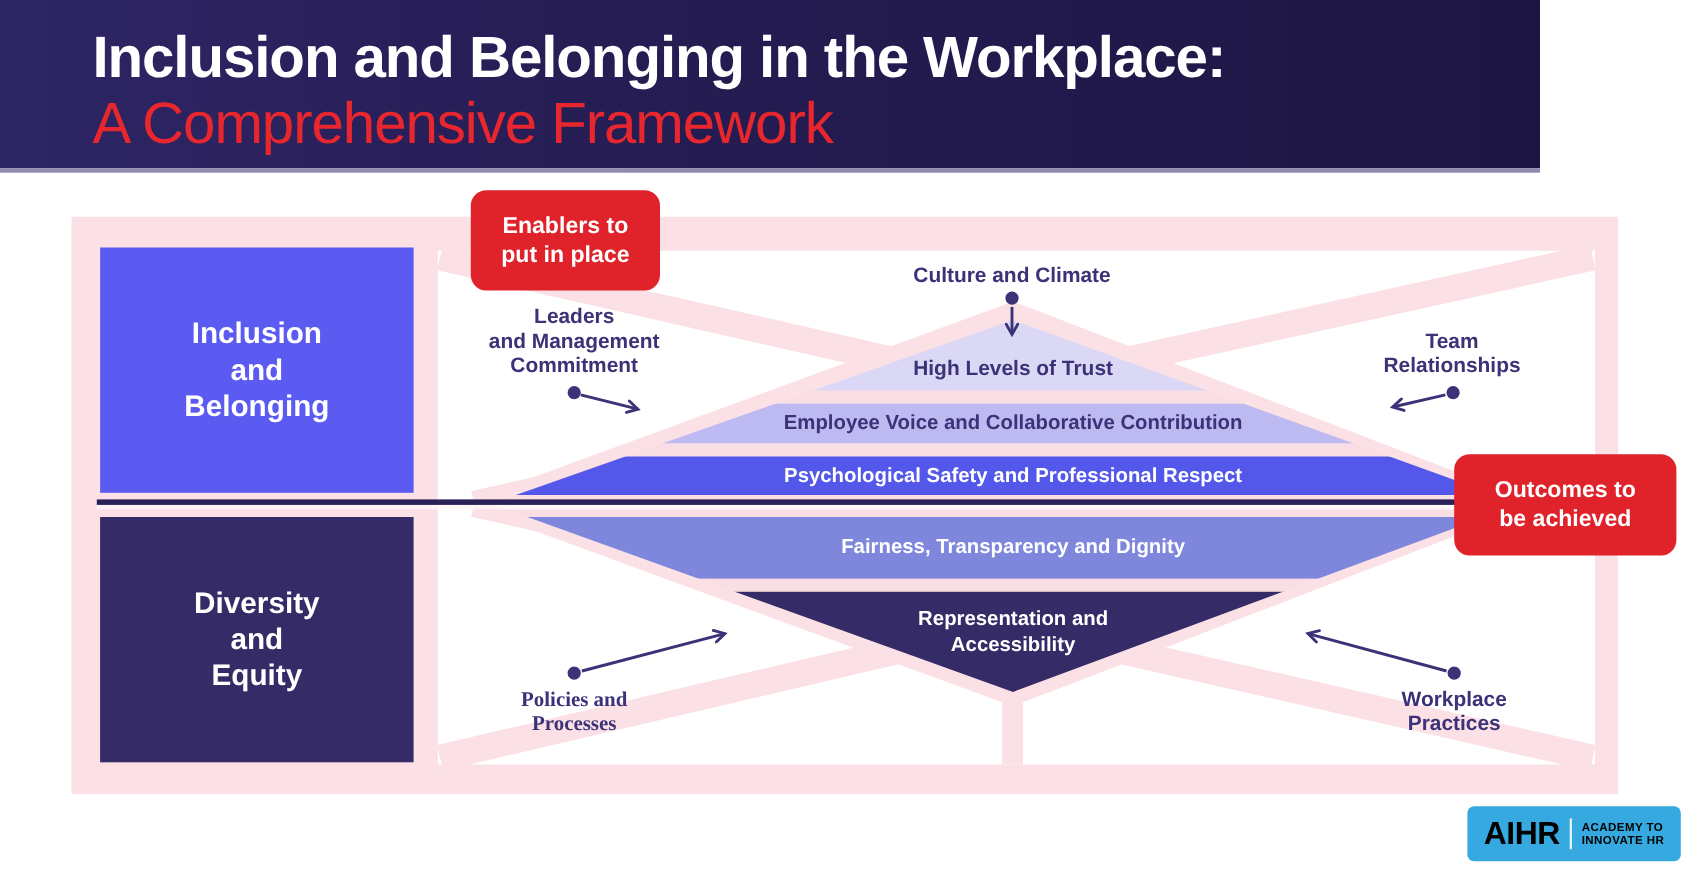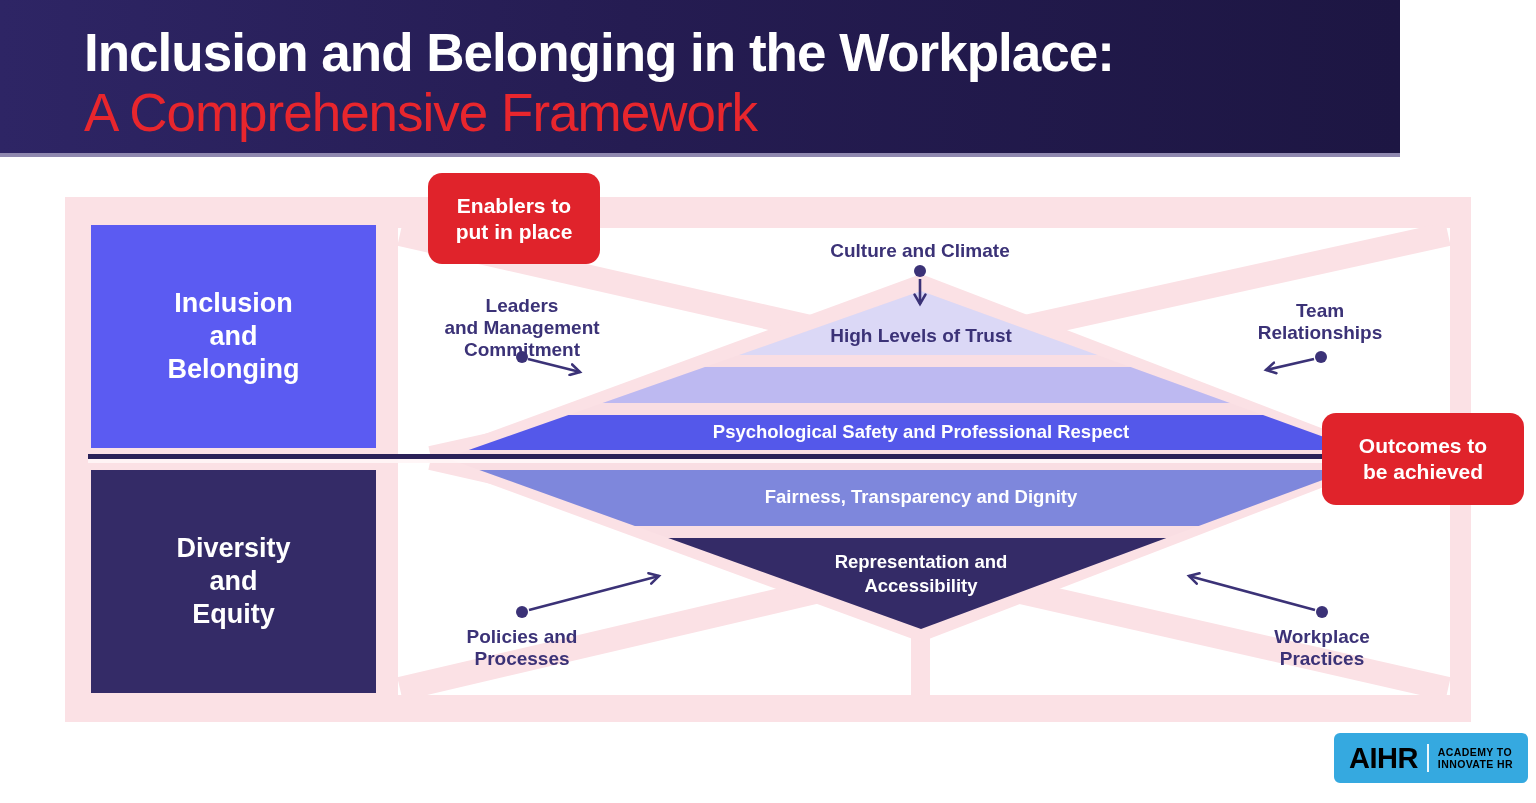--- a/index.html
+++ b/index.html
@@ -109,31 +109,32 @@
 and
 Equity</div>
 
   <div class="redbox" style="left:428px;top:173px;width:172px;height:91px;">Enablers to
 put in place</div>
   <div class="redbox" style="left:1322px;top:413px;width:202px;height:92px;">Outcomes to
 be achieved</div>
 
   <div class="lbl" style="left:920px;top:251px;font-size:19px;">Culture and Climate</div>
   <div class="lbl" style="left:921px;top:336px;font-size:19px;">High Levels of Trust</div>
+  <div class="lbl" style="left:921px;top:384px;font-size:18.5px;">Employee Voice and Collaborative Contribution</div>
   <div class="lbl white" style="left:921px;top:432px;font-size:18.5px;">Psychological Safety and Professional Respect</div>
   <div class="lbl white" style="left:921px;top:497px;font-size:18.5px;">Fairness, Transparency and Dignity</div>
   <div class="lbl white" style="left:921px;top:574px;font-size:18.5px;line-height:24px;">Representation and
 Accessibility</div>
 
-  <div class="lbl" style="left:522px;top:328px;font-size:19px;line-height:22px;">Leaders
+  <div class="lbl" style="left:522px;top:311px;font-size:19px;line-height:22px;">Leaders
 and Management
 Commitment</div>
   <div class="lbl" style="left:1320px;top:322px;font-size:19px;line-height:22px;">Team
 Relationships</div>
-  <div class="lbl" style="left:522px;top:648px;font-size:19px;line-height:22px;">Policies and
+  <div class="lbl" style="left:522px;top:648px;font-size:19px;line-height:22px;font-family:Liberation Serif, serif;">Policies and
 Processes</div>
   <div class="lbl" style="left:1322px;top:648px;font-size:19px;line-height:22px;">Workplace
 Practices</div>
 
   <div class="logo">
     <span class="brand">AIHR</span>
     <span class="div"></span>
     <span class="tag"><span>ACADEMY TO</span><br>
       <span>INNOVATE HR</span></span>
   </div>

